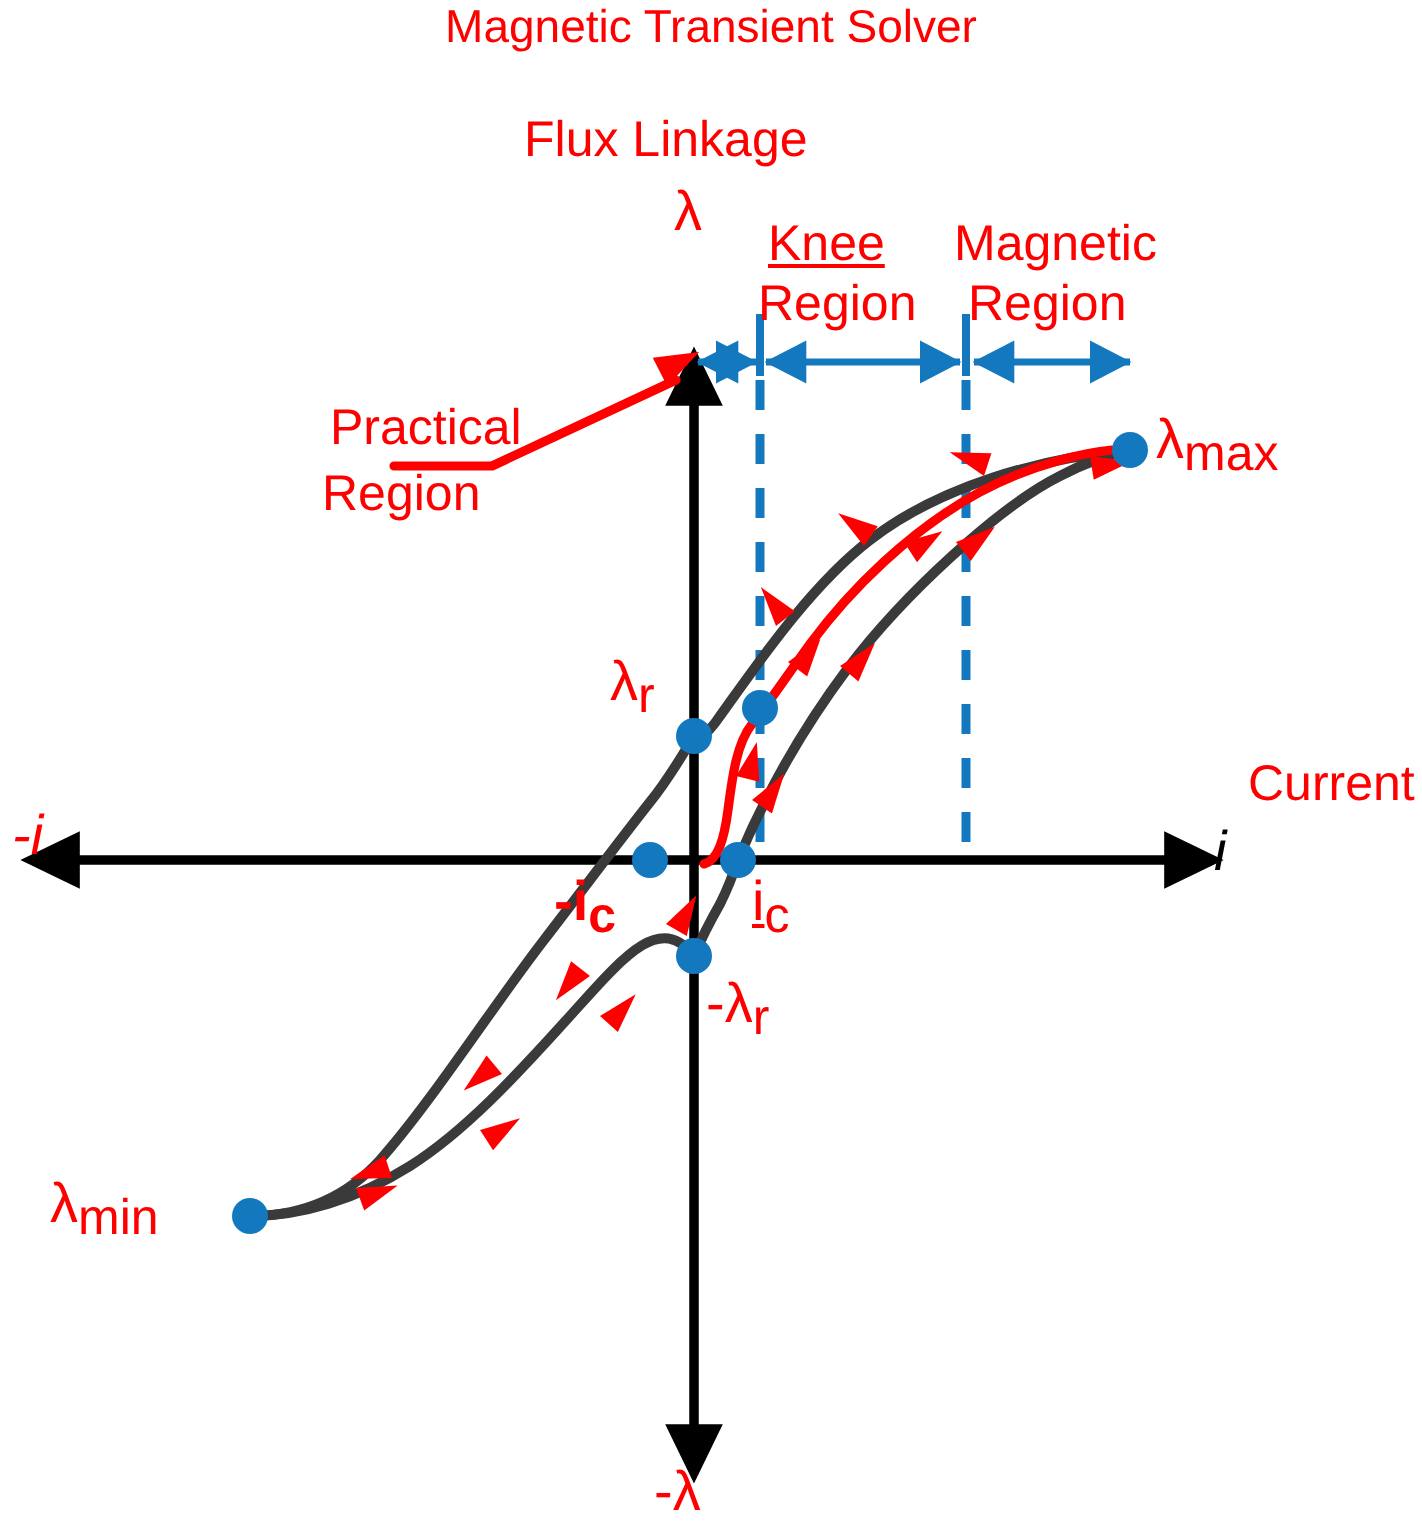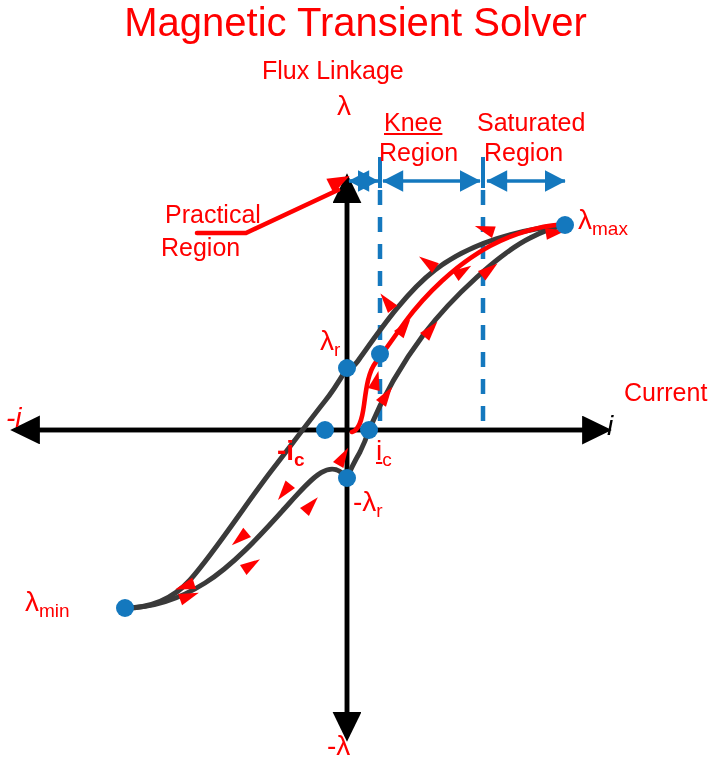--- a/index.html
+++ b/index.html
@@ -1,24 +1,24 @@
 <!DOCTYPE html>
 <html><head>
 <meta charset="utf-8">
 <style>
   html,body{margin:0;padding:0;background:#ffffff;}
   body{width:711px;height:764px;position:relative;overflow:hidden;
        font-family:"Liberation Sans","DejaVu Sans",sans-serif;}
   #stage{position:absolute;left:0;top:0;width:711px;height:764px;}
   svg{position:absolute;left:0;top:0;}
   .lbl{position:absolute;color:#ff0000;white-space:nowrap;line-height:1;}
-  .title{font-size:40px;letter-spacing:0px;}
+  .title{font-size:23px;letter-spacing:0px;}
   .hdr{font-size:25px;}
   .sym{font-size:28px;}
-  .sub{font-size:19px;vertical-align:baseline;position:relative;top:6px;}
+  .sub{font-size:25px;vertical-align:baseline;position:relative;top:6px;}
   .ital{font-style:italic;}
   .blk{color:#000000;}
 </style>
 </head>
 <body>
 
 <div id="stage">
 
 <svg width="711" height="764" viewBox="0 0 711 764">
   <defs>
@@ -164,41 +164,41 @@
 
 <div class="lbl hdr" style="left:262px;top:58px;text-align:center;">Flux Linkage</div>
 
 <div class="lbl sym" style="left:337px;top:92px;">λ</div>
 
 <div class="lbl sym" style="left:327px;top:732px;">-λ</div>
 
 <div class="lbl hdr" style="left:384px;top:110px;text-decoration:underline;">Knee</div>
 <div class="lbl hdr" style="left:379px;top:140px;">Region</div>
 
-<div class="lbl hdr" style="left:477px;top:110px;">Saturated</div>
+<div class="lbl hdr" style="left:477px;top:110px;">Magnetic</div>
 <div class="lbl hdr" style="left:484px;top:140px;">Region</div>
 
 <div class="lbl hdr" style="left:165px;top:202px;">Practical</div>
 <div class="lbl hdr" style="left:161px;top:235px;">Region</div>
 
 <div class="lbl hdr" style="left:624px;top:380px;">Current</div>
 
 <div class="lbl sym ital blk" style="left:607px;top:412px;">i</div>
 
 <div class="lbl sym ital" style="left:6px;top:404px;">-i</div>
 
 <div class="lbl sym" style="left:578px;top:206px;">
   <span>λ</span><span class="sub">max</span>
 </div>
 
 <div class="lbl sym" style="left:25px;top:588px;">
   <span>λ</span><span class="sub">min</span>
 </div>
 
-<div class="lbl sym" style="left:305px;top:327px;margin-left:15px;">
+<div class="lbl sym" style="left:305px;top:327px;">
   <span>λ</span><span class="sub">r</span>
 </div>
 
 <div class="lbl sym" style="left:353px;top:488px;">
   <span>-λ</span><span class="sub">r</span>
 </div>
 
 <div class="lbl sym" style="left:376px;top:437px;text-decoration:underline;">
   <span>i</span><span class="sub">c</span>
 </div>

